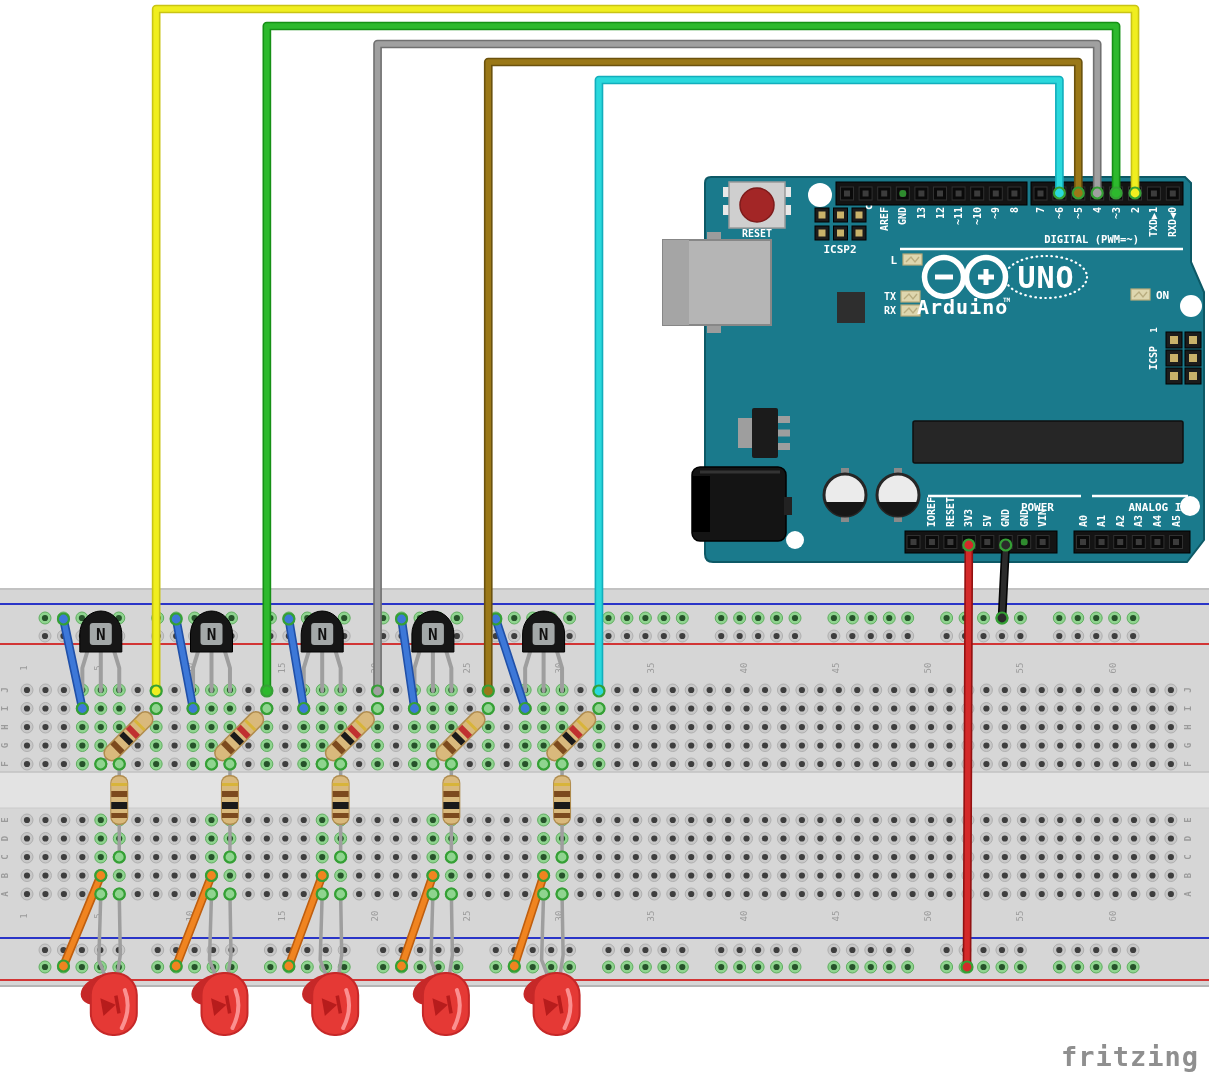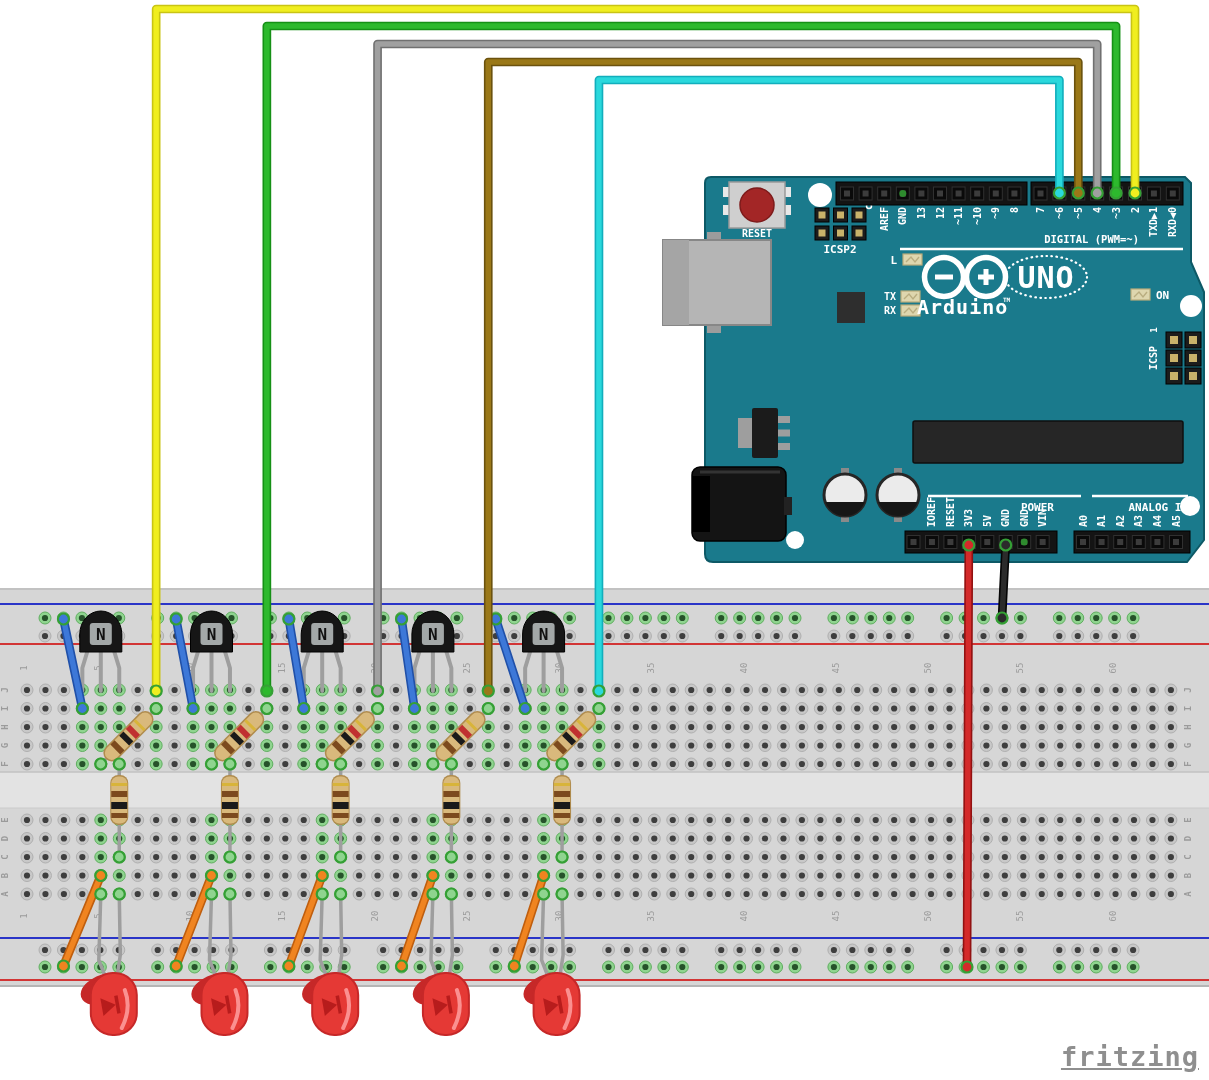--- a/index.html
+++ b/index.html
@@ -1,20 +1,20 @@
 <!DOCTYPE html>
 <html><head>
 <meta charset="utf-8">
 <style>
   html,body{margin:0;padding:0;background:#ffffff;}
   #stage{position:relative;width:1209px;height:1080px;background:#ffffff;overflow:hidden;
          font-family:"DejaVu Sans Mono", monospace;}
   #scene{position:absolute;left:0;top:0;}
   .fritzing{position:absolute;right:10px;bottom:8px;font-size:27px;font-weight:bold;
-            letter-spacing:1px;color:#8f8f8f;font-family:"DejaVu Sans Mono", monospace;text-decoration:underline;}
+            letter-spacing:1px;color:#8f8f8f;font-family:"DejaVu Sans Mono", monospace;}
 </style>
 </head>
 <body>
 
 <div id="stage">
   <svg id="scene" width="1209" height="1080" viewBox="0 0 1209 1080">
       <g>
         <rect x="0" y="589" width="1209" height="398" fill="#d6d6d6"></rect>
         <line x1="0" y1="589" x2="1209" y2="589" stroke="#c2c2c2" stroke-width="2"></line>
         <line x1="0" y1="986" x2="1209" y2="986" stroke="#b5b5b5" stroke-width="2"></line>

